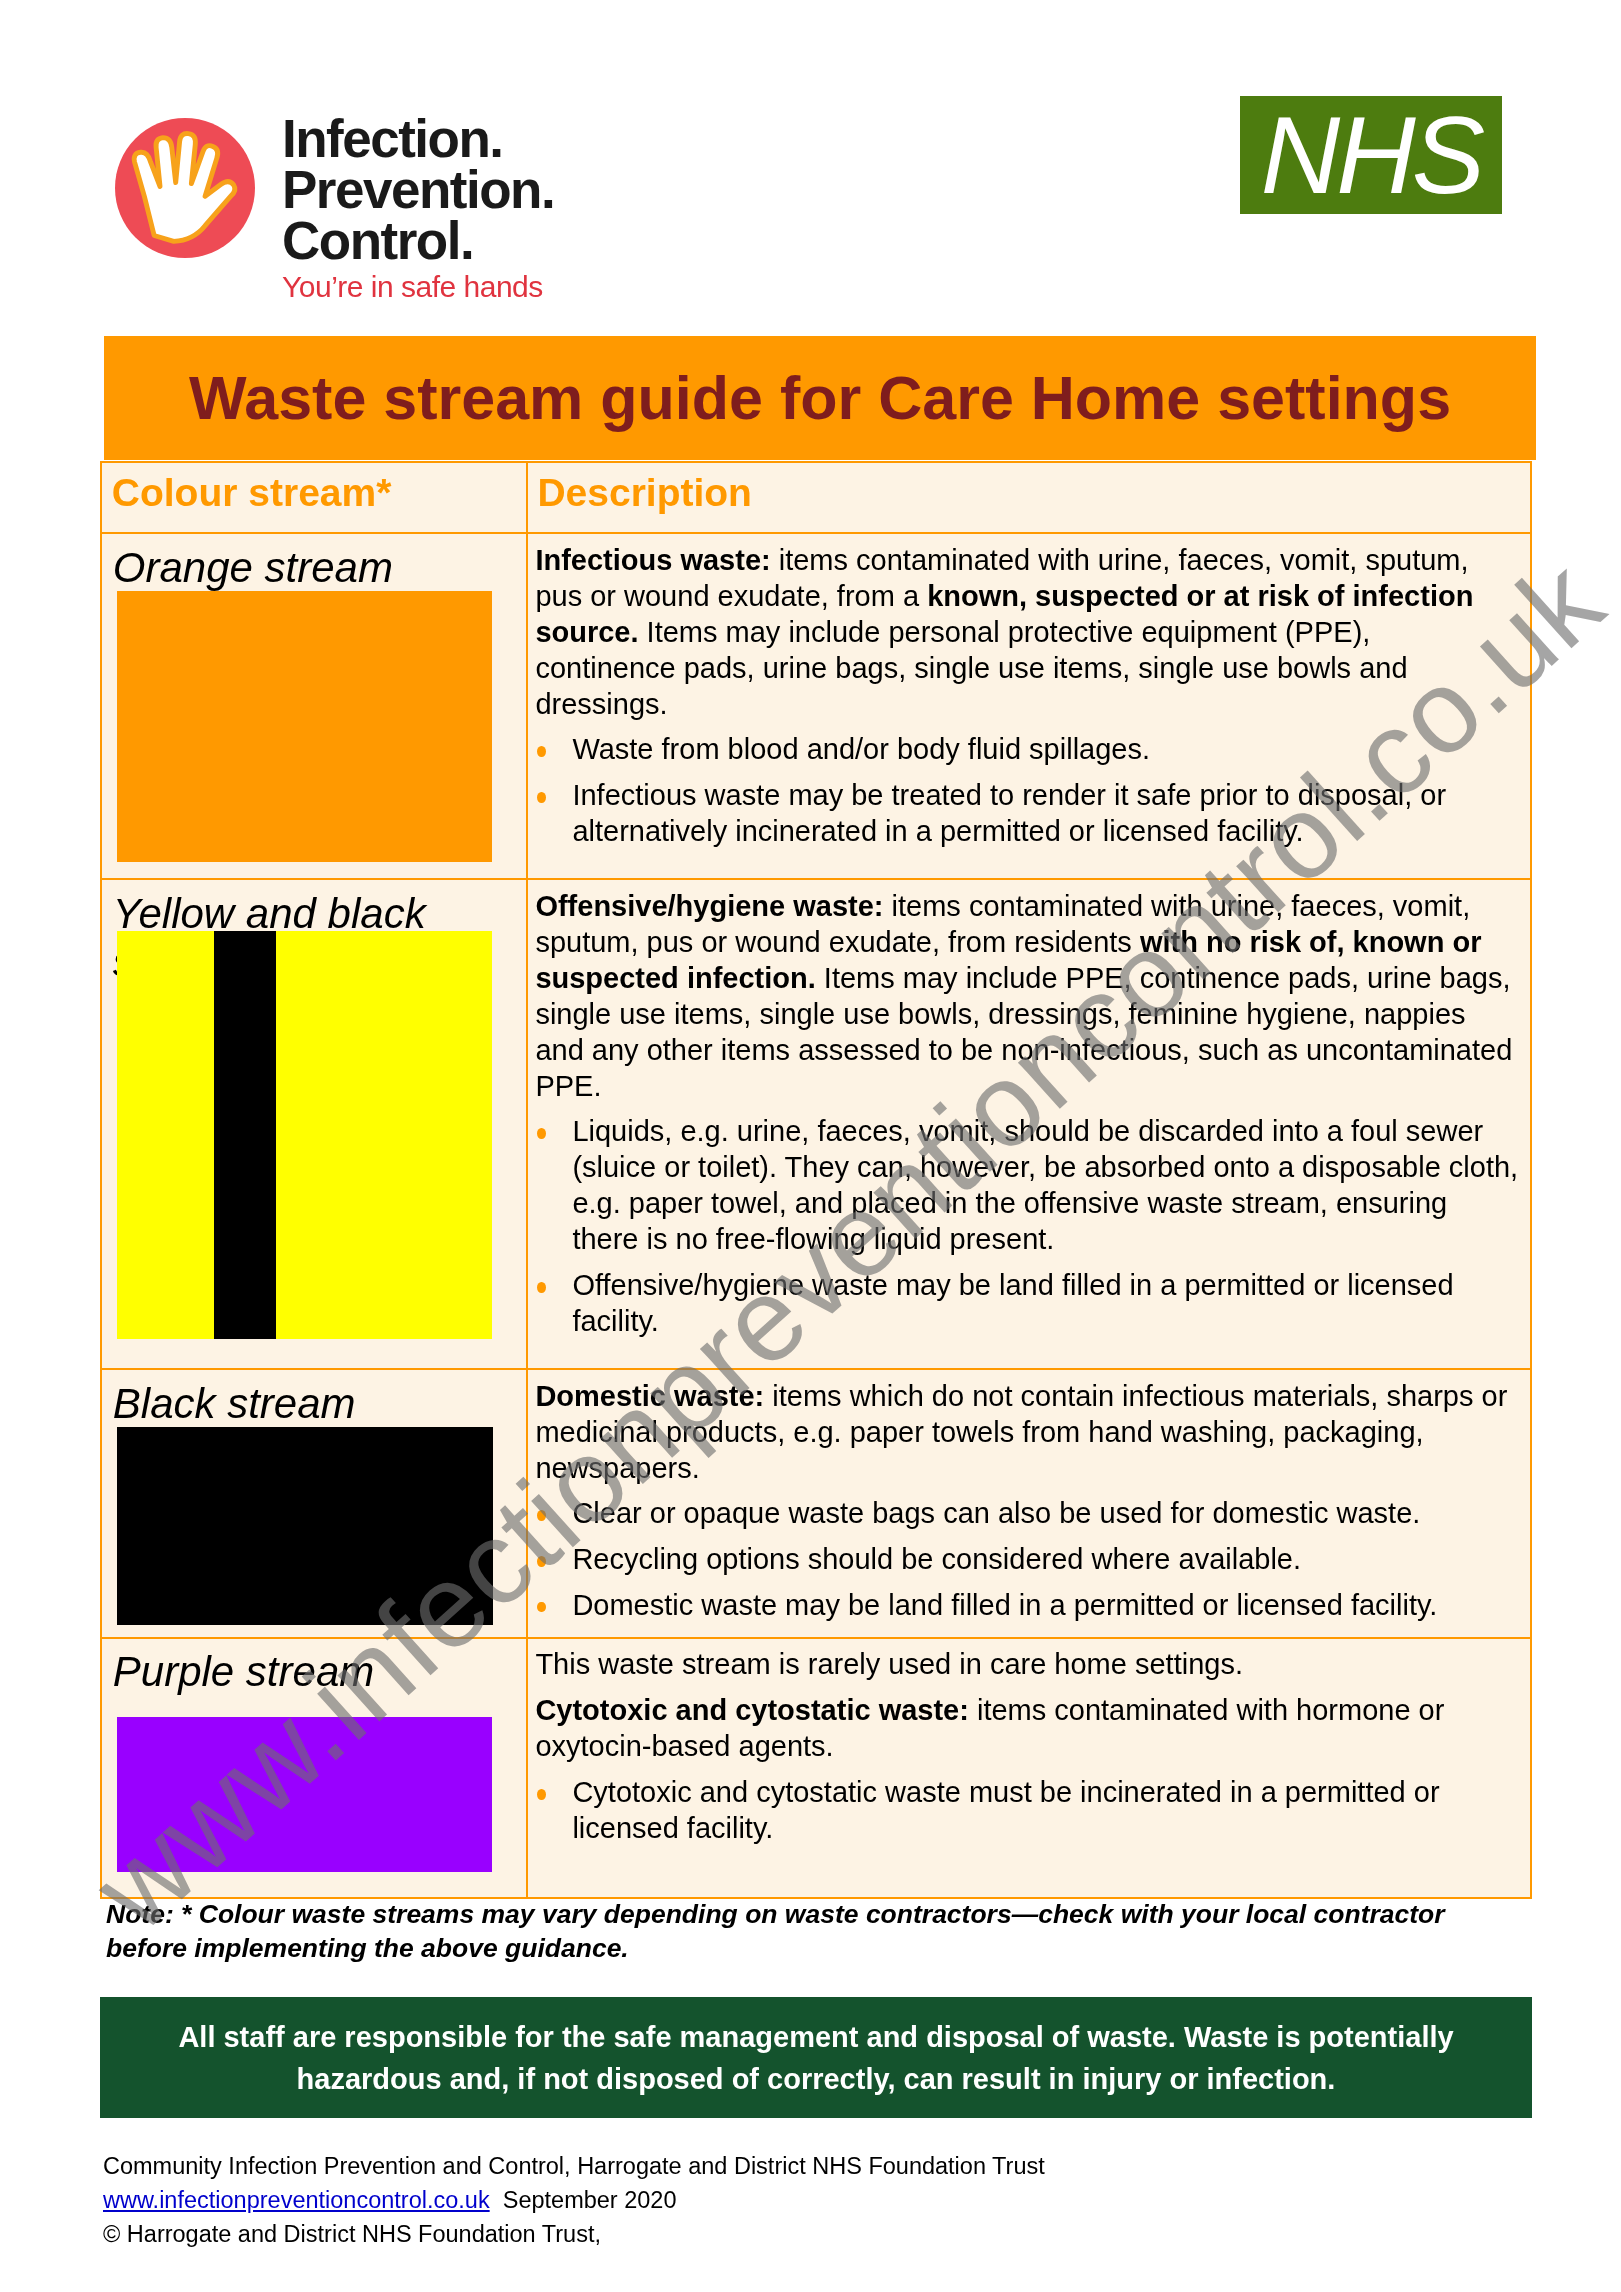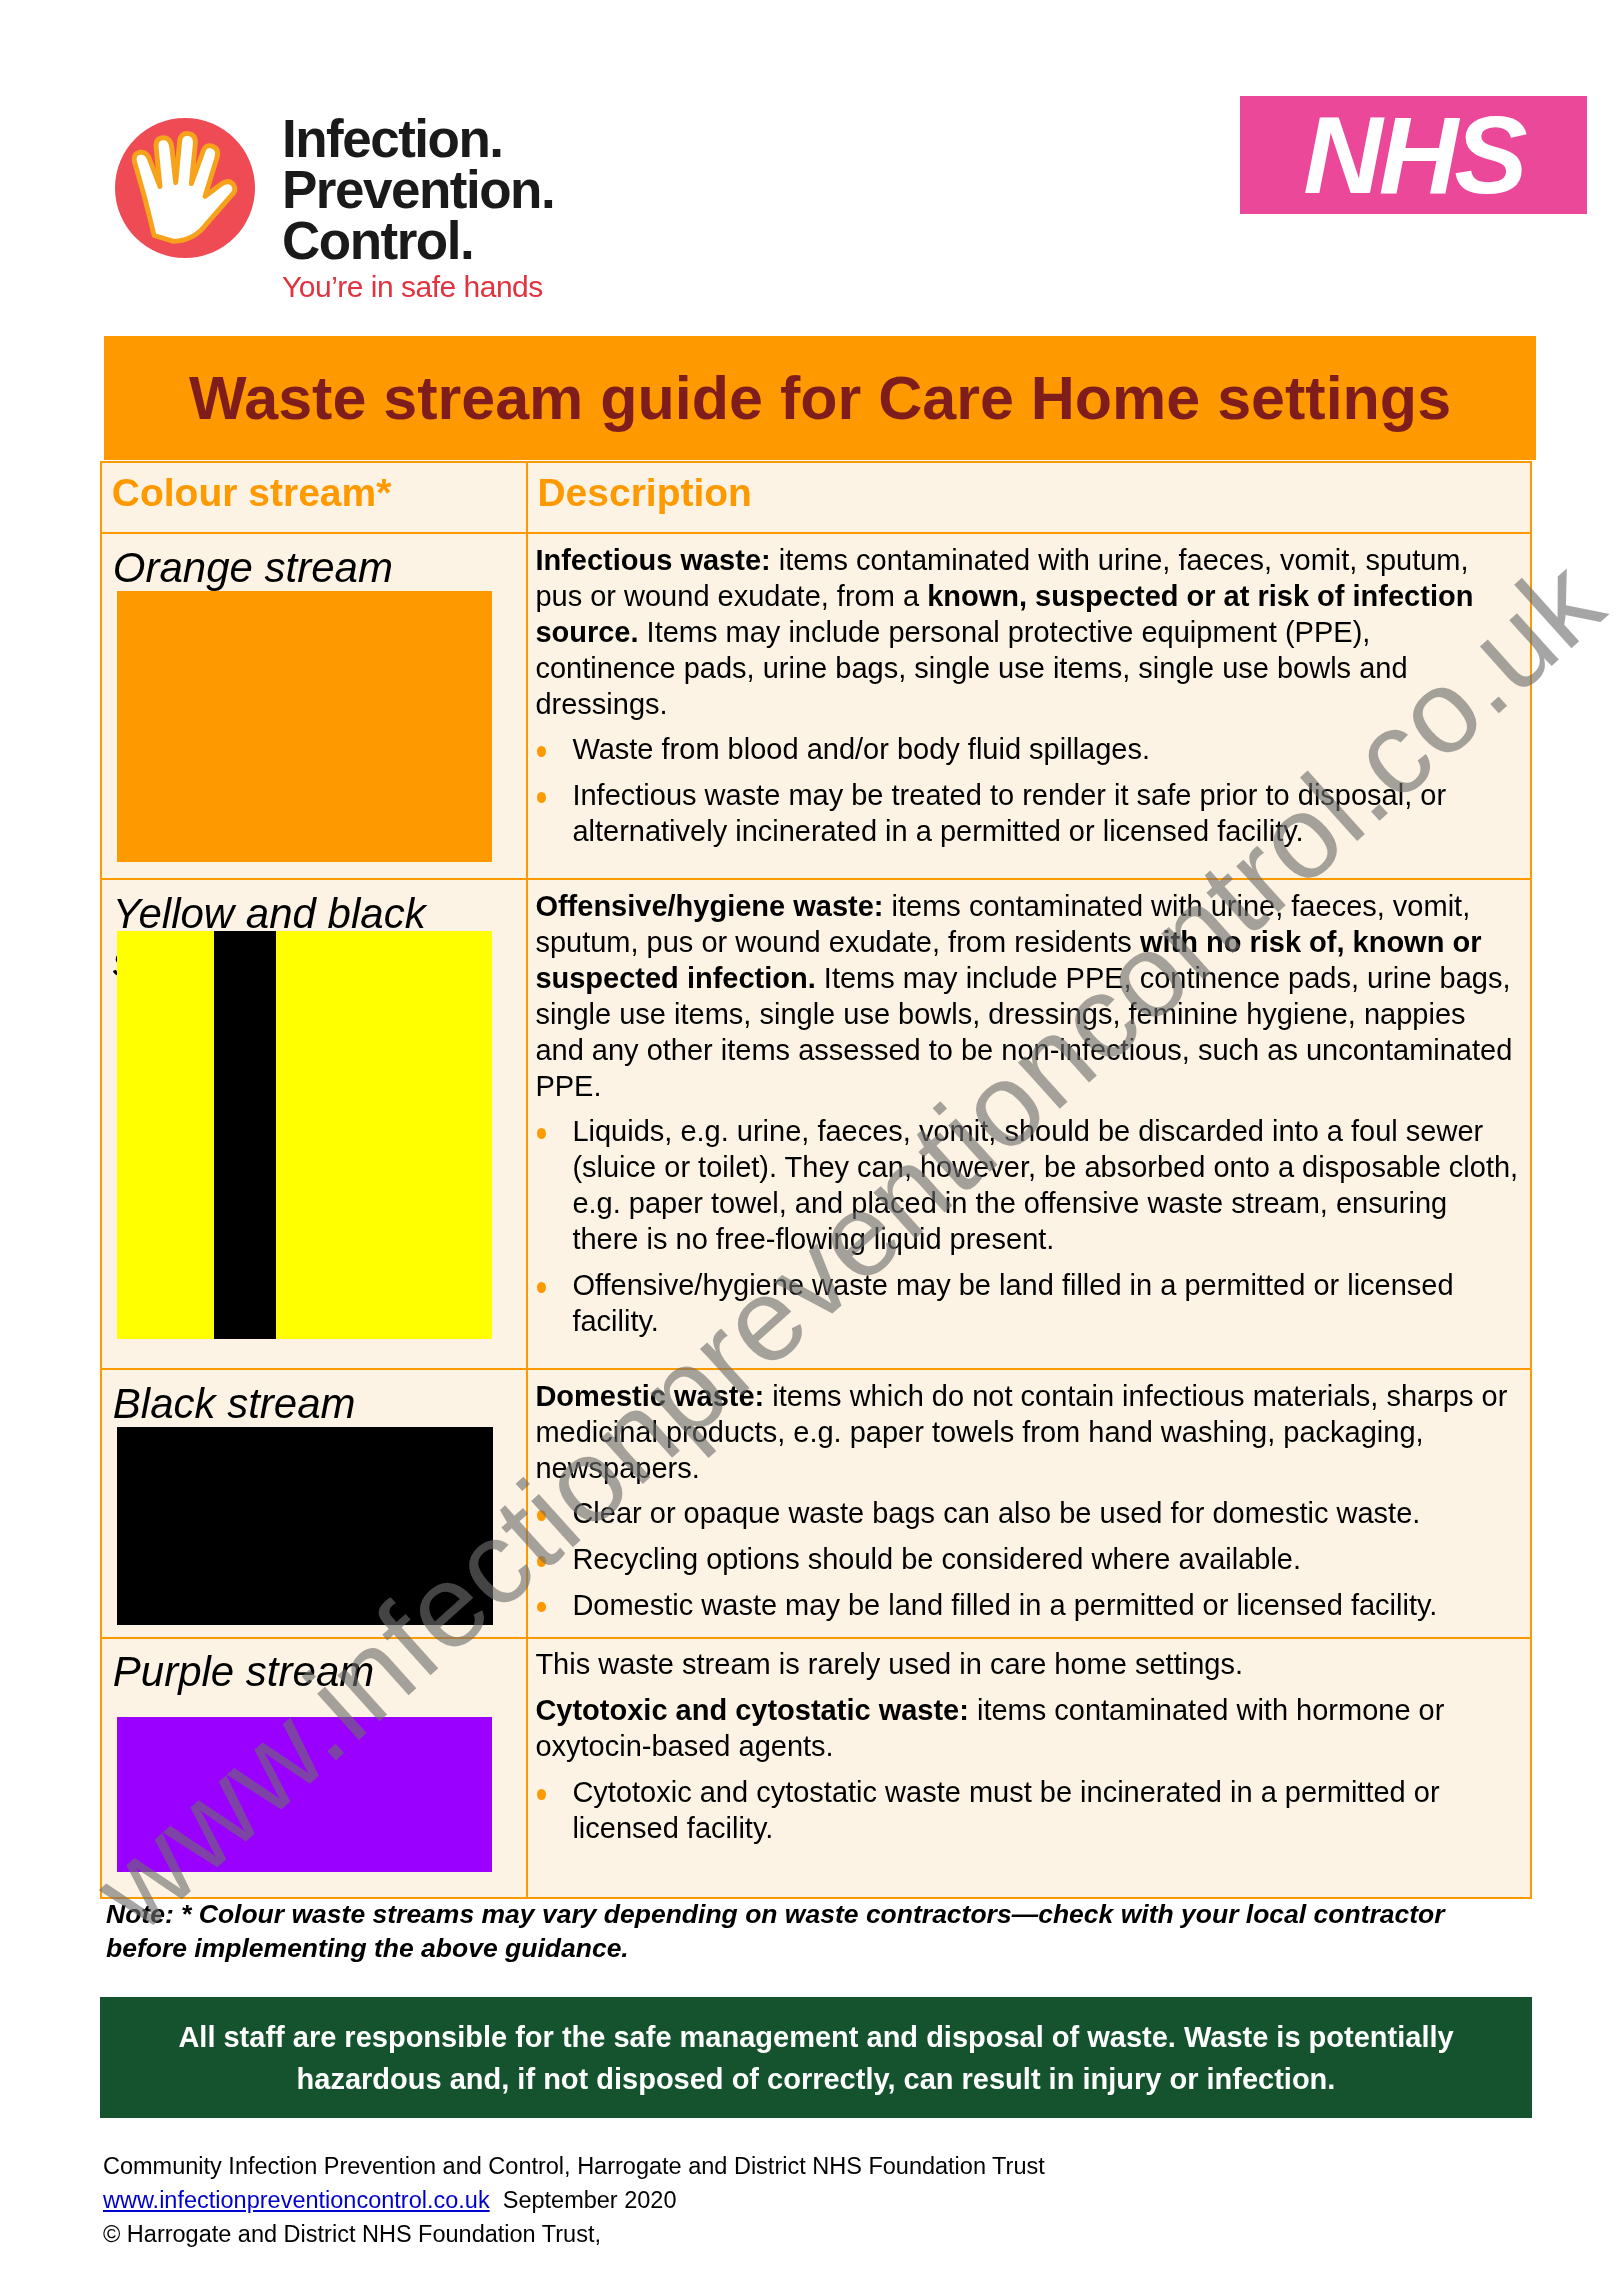--- a/index.html
+++ b/index.html
@@ -6,22 +6,22 @@
   body { width: 1621px; height: 2293px; position: relative; overflow: hidden;
          font-family: "Liberation Sans", "DejaVu Sans", sans-serif; color: #000; }
 
   
   .ipc-logo { position: absolute; left: 115px; top: 113px; width: 470px; height: 201px; }
   .ipc-circle { position: absolute; left: 0; top: 4.9px; width: 140px; height: 140px; border-radius: 50%; background: #EE4B55; }
   .ipc-circle svg { position: absolute; left: 0; top: 0; }
   .ipc-words { position: absolute; left: 167px; top: 0; font-weight: bold; font-size: 53px; line-height: 51px; letter-spacing: -1.5px; color: #1a1a1a; }
   .ipc-tagline { position: absolute; left: 167px; top: 157px; font-size: 30px; color: #E0333F; letter-spacing: -0.5px; white-space: nowrap; }
 
-  .nhs-logo { position: absolute; left: 1240px; top: 96px; width: 347px; height: 118px; background: #ec4899;
-              color: #fff; font-weight: bold; font-style: italic; font-size: 110px; line-height: 118px;
+  .nhs-logo { position: absolute; left: 1240px; top: 96px; width: 262px; height: 118px; background: #4d7c0f;
+              color: #fff; font-weight: normal; font-style: italic; font-size: 110px; line-height: 118px;
               text-align: center; letter-spacing: -3.9px; }
 
   
   .title-bar { position: absolute; left: 104px; top: 336px; width: 1432px; height: 124px; background: #FF9900;
                color: #7f1d1d; font-weight: bold; font-size: 61px; line-height: 124px; text-align: center; }
 
   
   .guide-table { position: absolute; left: 100px; top: 461px; width: 1432px; border-collapse: collapse; background: #FDF3E4; }
   .guide-table td, .guide-table th { border: 2.9px solid #FF9900; vertical-align: top; padding: 0; margin-top: 12px; }
   .col-head { text-align: left; color: #FF9900; font-weight: bold; font-size: 39px; height: 61px; padding: 7.8px 9.8px 0 9.8px !important; }

